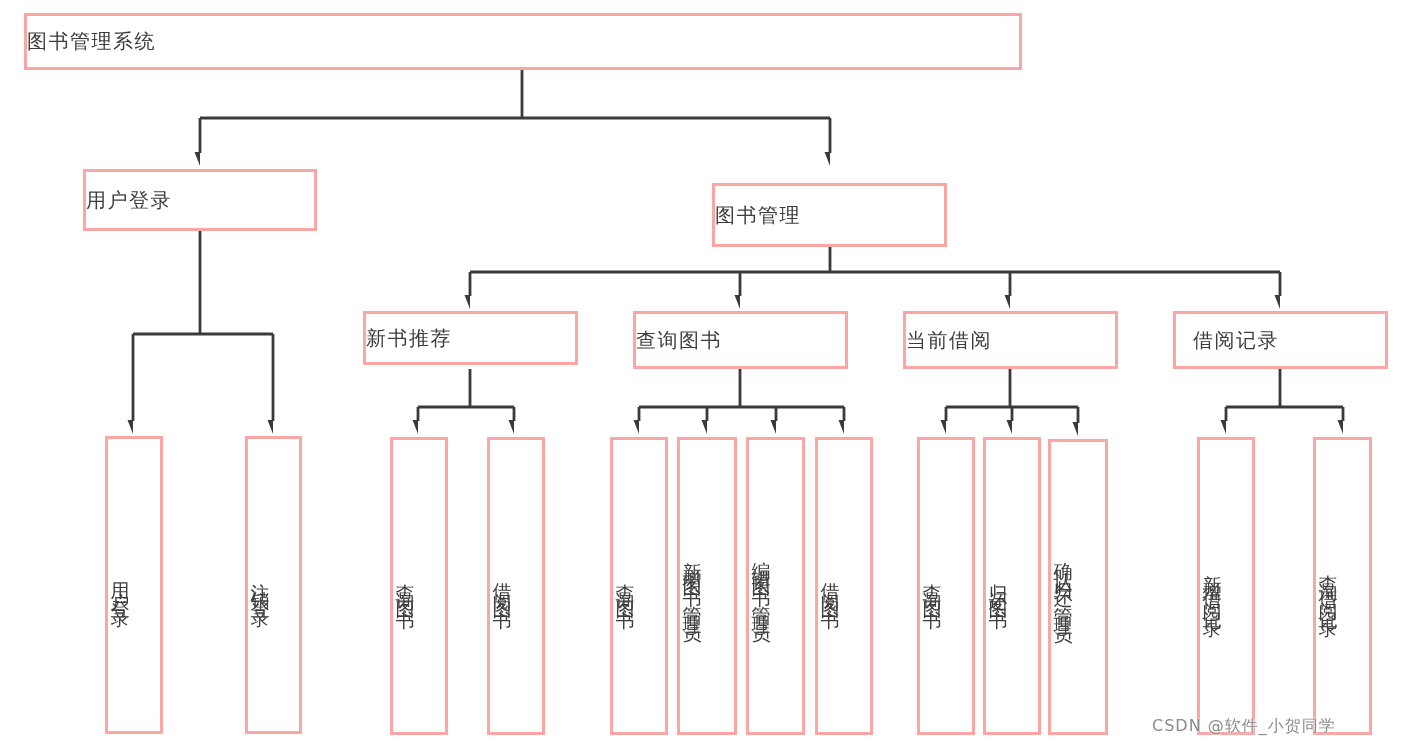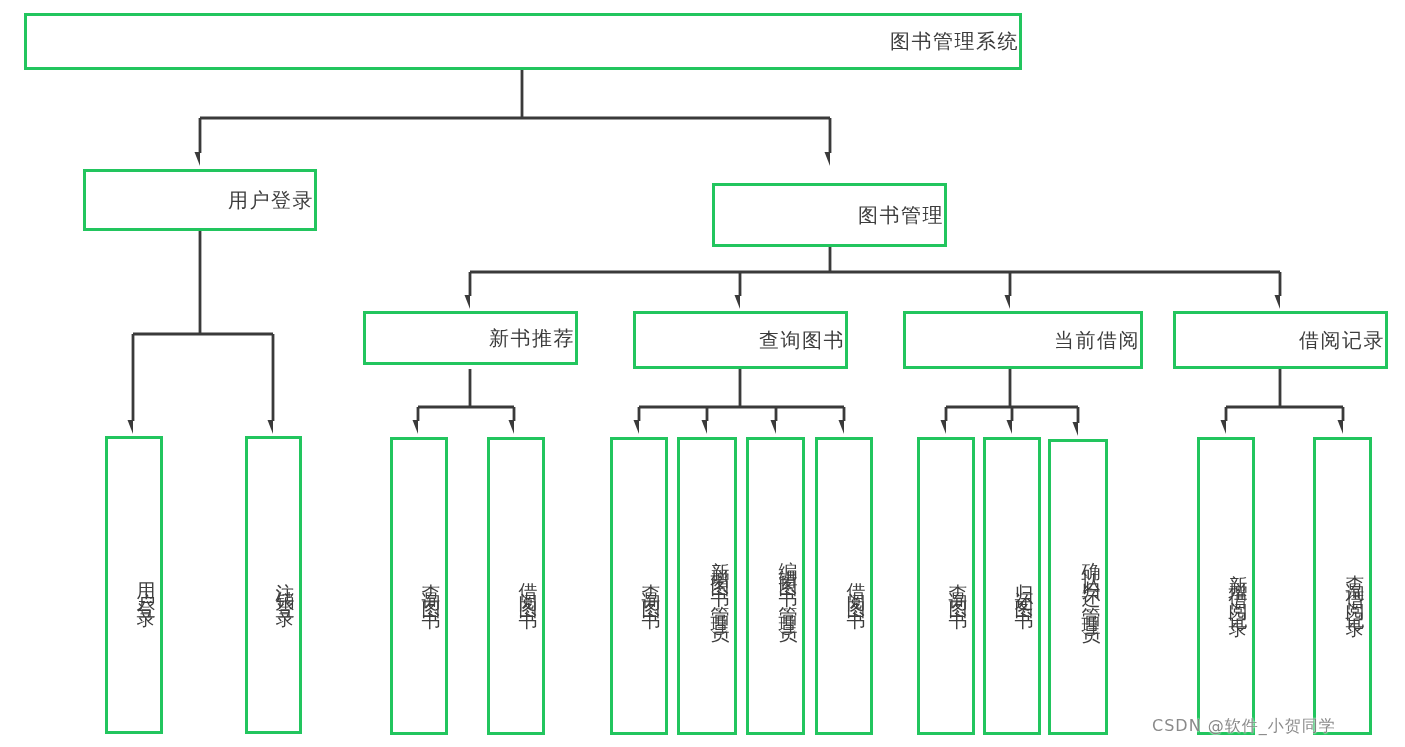--- a/index.html
+++ b/index.html
@@ -13,25 +13,25 @@
   }
   svg.edges {
     position: absolute;
     left: 0; top: 0;
     width: 1405px; height: 747px;
     z-index: 1;
   }
   .node {
     position: absolute;
     box-sizing: border-box;
-    border: 3px solid #22c55e;
+    border: 3px solid #fca5a5;
     background: #ffffff;
     display: flex;
     align-items: center;
-    justify-content: flex-end;
+    justify-content: flex-start;
     color: #3c3c3c;
     z-index: 2;
   }
   .hbox { font-size: 20px; letter-spacing: 1.5px; }
   .vbox span {
     writing-mode: vertical-rl;
     text-orientation: mixed;
     font-size: 19px;
     letter-spacing: 9px;
     color: #3c3c3c;
@@ -114,24 +114,24 @@
   <div class="node hbox" style="left:712px; top:183px; width:235px; height:64px;">
     <span>图书管理</span>
   </div>
 
   <div class="node hbox" style="left:363px; top:311px; width:215px; height:54px;">
     <span>新书推荐</span>
   </div>
   <div class="node hbox" style="left:633px; top:311px; width:215px; height:58px;">
     <span>查询图书</span>
   </div>
-  <div class="node hbox" style="left:903px; top:311px; width:240px; height:58px;">
+  <div class="node hbox" style="left:903px; top:311px; width:215px; height:58px;">
     <span>当前借阅</span>
   </div>
-  <div class="node hbox" style="left:1173px; top:311px; width:215px; height:58px;">
+  <div class="node hbox" style="left:1173px; top:311px; width:215px; height:58px;padding-left:17px;">
     <span>借阅记录</span>
   </div>
 
   <div class="node vbox" style="left:105px; top:436px; width:58px; height:298px;">
     <span>用户登录</span>
   </div>
   <div class="node vbox" style="left:245px; top:436px; width:57px; height:298px;">
     <span>注销登录</span>
   </div>
 

